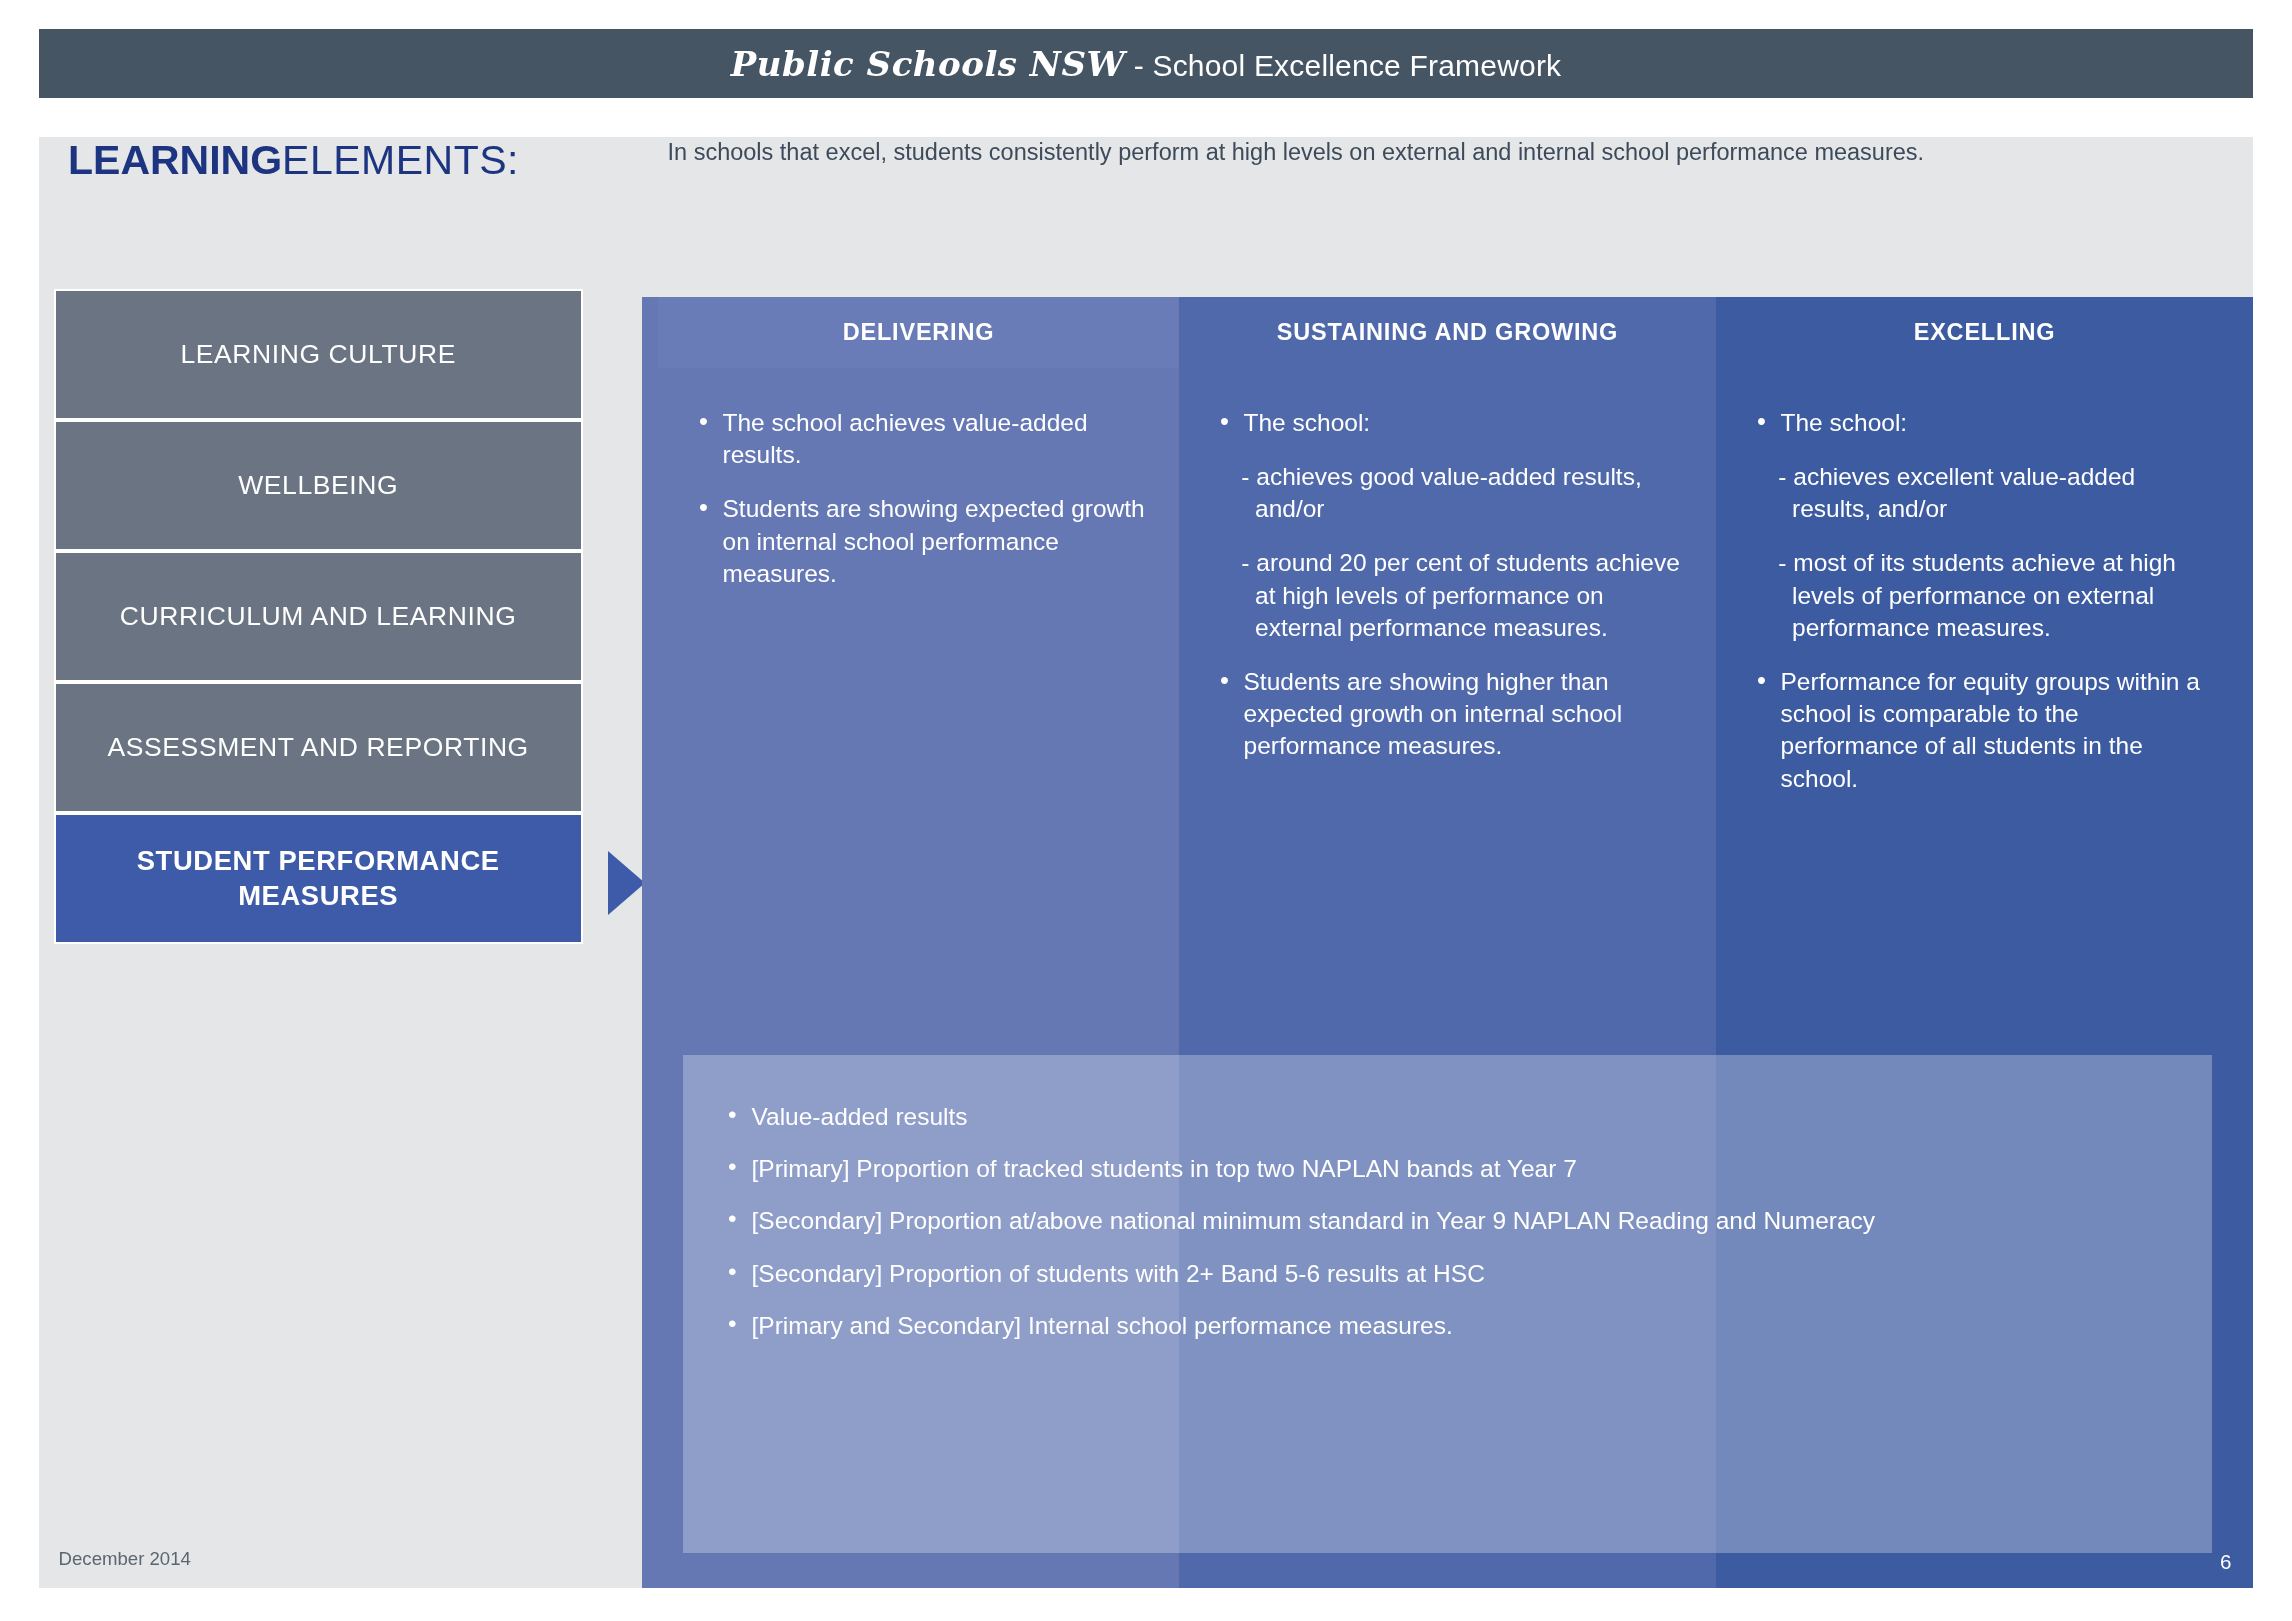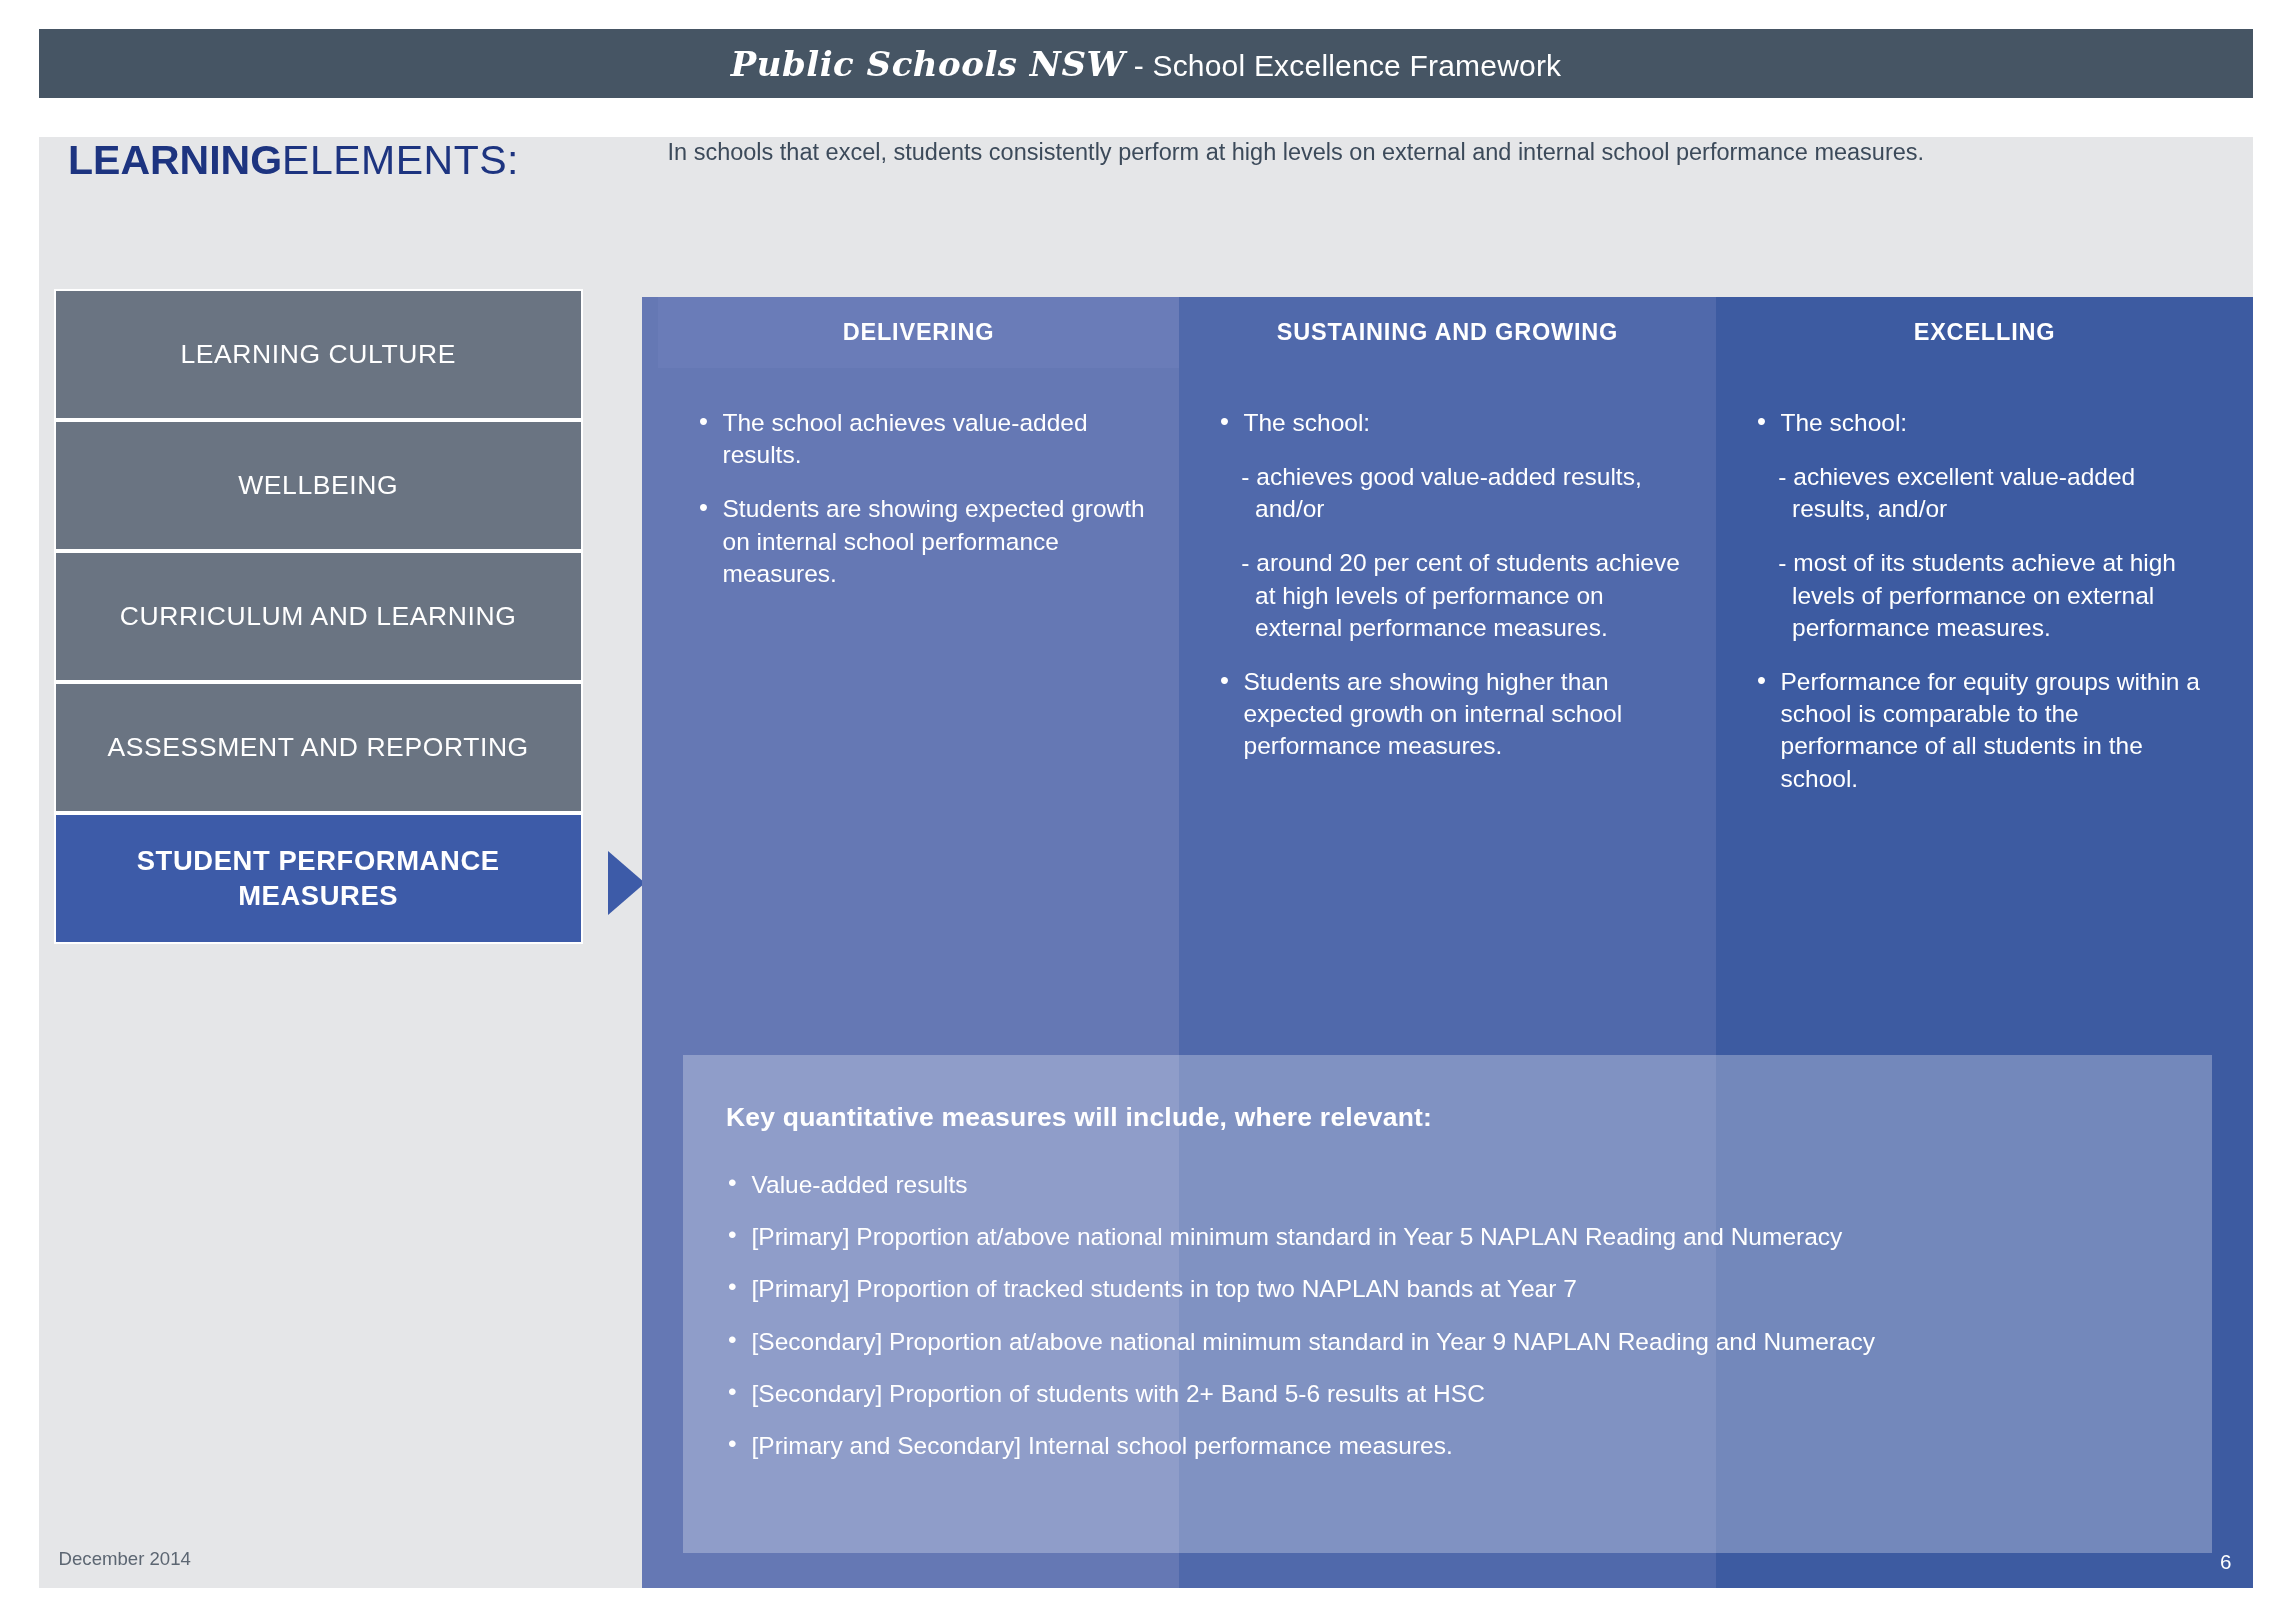--- a/index.html
+++ b/index.html
@@ -315,24 +315,22 @@
           <div class="bullet">The school:</div>
           <div class="subitem">- achieves excellent value-added results, and/or</div>
           <div class="subitem">- most of its students achieve at high levels of performance on external performance measures.</div>
           <div class="bullet">Performance for equity groups within a school is comparable to the performance of all students in the school.</div>
         </div>
       </div>
 
     </div>
 
     <div class="key-panel">
-      <div class="key-title">Key quantitative measures will include, where relevant:</div>
       <ul class="key-list">
         <li class="key-item">Value-added results</li>
-        <li class="key-item">[Primary] Proportion at/above national minimum standard in Year 5 NAPLAN Reading and Numeracy</li>
         <li class="key-item">[Primary] Proportion of tracked students in top two NAPLAN bands at Year 7</li>
         <li class="key-item">[Secondary] Proportion at/above national minimum standard in Year 9 NAPLAN Reading and Numeracy</li>
         <li class="key-item">[Secondary] Proportion of students with 2+ Band 5-6 results at HSC</li>
         <li class="key-item">[Primary and Secondary] Internal school performance measures.</li>
       </ul>
     </div>
 
     <div class="page-number">6</div>
 
   </div>

